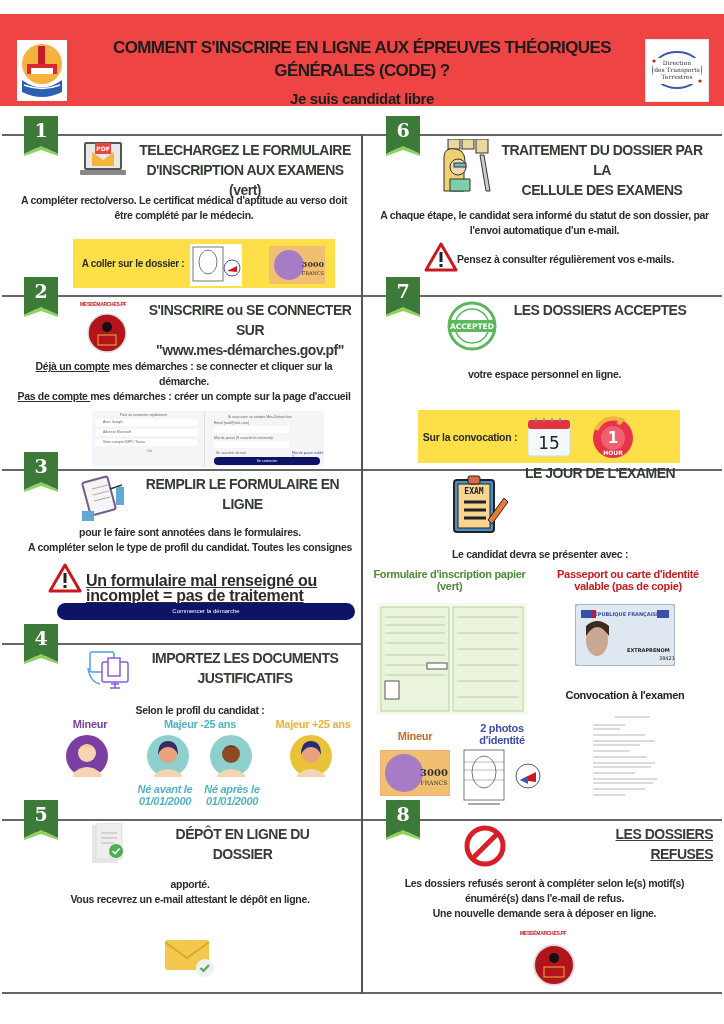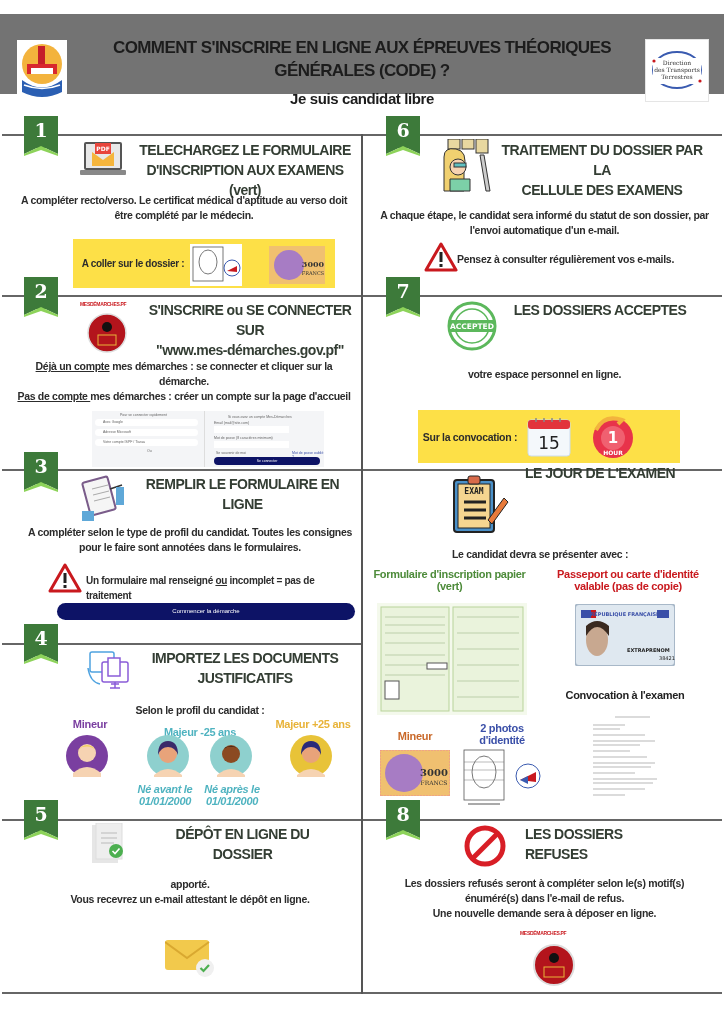--- a/index.html
+++ b/index.html
@@ -1,20 +1,20 @@
 <!DOCTYPE html>
 <html><head>
 <meta charset="utf-8">
 <style>
   * { box-sizing: border-box; margin: 0; padding: 0; }
   body { width: 724px; height: 1024px; background: #ffffff; position: relative; overflow: hidden;
          font-family: "Liberation Sans", "DejaVu Sans", sans-serif; color: #2f3b2f; }
 
   
-  .header { position: absolute; left: 0; top: 14px; width: 724px; height: 80px; background: #737373; }
+  .header { position: absolute; left: 0; top: 14px; width: 724px; height: 92px; background: #ef4444; }
   .logo-left { position: absolute; left: 17px; top: 26px; width: 50px; height: 61px; background: #fff; }
   .logo-right { position: absolute; left: 645px; top: 25px; width: 64px; height: 63px; background: #fff; border: 1px solid #e5e5e5; }
   .title { position: absolute; left: 100px; top: 22px; width: 524px; text-align: center; font-weight: bold;
            font-size: 17px; line-height: 23px; color: #1c1c1c; letter-spacing: -0.6px; }
   .subtitle { position: absolute; left: 100px; top: 76px; width: 524px; text-align: center; font-weight: bold;
               font-size: 15px; color: #1c1c1c; letter-spacing: -0.4px; }
 
   
   .hline { position: absolute; height: 2px; background: #666; }
   .vline { position: absolute; width: 2px; background: #555; }
@@ -176,31 +176,31 @@
   <svg width="46" height="48" viewBox="0 0 46 48">
       <rect x="6" y="4" width="26" height="34" rx="2" fill="#f5f5f5" stroke="#7a5c8a" stroke-width="2" transform="rotate(-15 19 21)"></rect>
       <path d="M12 14 L28 10 M13 20 L29 16 M14 26 L30 22" stroke="#aaa" stroke-width="1"></path>
       <path d="M30 14 L42 10" stroke="#333" stroke-width="1.5"></path>
       <rect x="36" y="12" width="8" height="18" fill="#5fa8d8"></rect>
       <rect x="2" y="36" width="12" height="10" fill="#5fa8d8"></rect>
     </svg>
 </div>
 <div class="sec-title" style="left:130px; top:474px; width:225px;">REMPLIR LE FORMULAIRE EN LIGNE</div>
 <div class="txt" style="left:20px; top:525px; width:340px;">
+  <div>pour le faire sont annotées dans le formulaires.</div>
   <div>A compléter selon le type de profil du candidat. Toutes les consignes</div>
-  <div>pour le faire sont annotées dans le formulaires.</div>
 </div>
 <div class="icon" style="left:48px; top:563px;">
   <svg width="34" height="30" viewBox="0 0 34 30">
       <path d="M17 2 L32 28 L2 28 Z" fill="#fff" stroke="#c9191e" stroke-width="3" stroke-linejoin="round"></path>
       <rect x="15.5" y="10" width="3" height="10" fill="#222"></rect>
       <rect x="15.5" y="22" width="3" height="3" fill="#222"></rect>
     </svg>
 </div>
-<div class="txt" style="left:86px; top:573px; width:275px; text-align:left; font-size:10px;">
+<div class="txt" style="left:86px; top:573px; width:275px; text-align:left; font-size:16px;text-decoration:underline;">
   <span>Un formulaire mal renseigné </span><span class="u">ou</span><span> incomplet = pas de traitement</span>
 </div>
 <div class="btn-dark" style="left:57px; top:603px; width:298px; height:17px;">Commencer la démarche</div>
 
 <div class="ribbon" style="left:24px; top:624px;">
   <div class="body"></div>
   <svg width="34" height="18" viewBox="0 0 34 18">
       <path d="M0 0 L34 0 L34 16 L17 8 L0 16 Z" fill="#3d7a3a"></path>
       <path d="M0 16 L17 8 L34 16 L34 18 L17 12 L0 18 Z" fill="#8dd35a"></path>
     </svg>
@@ -214,21 +214,21 @@
       <path d="M25 36 L33 36 M29 34 L29 40 M24 40 L34 40" stroke="#8a5cd8" stroke-width="1.5"></path>
       <path d="M2 20 Q4 34 14 36" stroke="#4fa3e0" stroke-width="1.5" fill="none"></path>
     </svg>
 </div>
 <div class="sec-title" style="left:140px; top:648px; width:210px;">
   <div>IMPORTEZ LES DOCUMENTS</div>
   <div>JUSTIFICATIFS</div>
 </div>
 <div class="txt" style="left:110px; top:703px; width:180px;">Selon le profil du candidat :</div>
 <div class="lbl" style="left:60px; top:718px; width:60px; color:#7a3fa0;">Mineur</div>
-<div class="lbl" style="left:145px; top:718px; width:110px; color:#4fb3c0;margin-top:8px;">Majeur -25 ans</div>
+<div class="lbl" style="left:145px; top:718px; width:110px; color:#4fb3c0;">Majeur -25 ans</div>
 <div class="lbl" style="left:268px; top:718px; width:90px; color:#e8b338;">Majeur +25 ans</div>
 
 <div class="icon" style="left:64px; top:735px;">
   <svg width="46" height="42" viewBox="0 0 46 42">
       <circle cx="23" cy="21" r="21" fill="#7a3fa0"></circle>
       <circle cx="23" cy="18" r="9" fill="#f6d3b2"></circle>
       <path d="M13 16 Q23 4 33 16 Q28 10 18 12 Z" fill="#f2cf5b"></path>
       <path d="M9 38 Q23 26 37 38 L37 42 L9 42 Z" fill="#f6d3b2"></path>
     </svg>
 </div>
@@ -460,21 +460,21 @@
       <path d="M0 16 L17 8 L34 16 L34 18 L17 12 L0 18 Z" fill="#8dd35a"></path>
     </svg>
   <div class="num">8</div>
 </div>
 <div class="icon" style="left:463px; top:824px;">
   <svg width="44" height="44" viewBox="0 0 44 44">
       <circle cx="22" cy="22" r="18" fill="#fff" stroke="#d81e26" stroke-width="5"></circle>
       <path d="M10 34 L34 10" stroke="#d81e26" stroke-width="5"></path>
     </svg>
 </div>
-<div class="sec-title" style="left:525px; top:824px; width:160px; text-align:left;">LES DOSSIERS REFUSES</div>
+<div class="sec-title" style="left:553px; top:824px; width:160px; text-align:right;text-decoration:underline;">LES DOSSIERS REFUSES</div>
 <div class="txt" style="left:367px; top:876px; width:355px;">
   <div>Les dossiers refusés seront à compléter selon le(s) motif(s)</div>
   <div>énuméré(s) dans l'e-mail de refus.</div>
   <div>Une nouvelle demande sera à déposer en ligne.</div>
 </div>
 <div class="lbl" style="left:520px; top:930px; width:60px; font-size:5px; color:#c9191e; text-align:left;">MESDÉMARCHES.PF</div>
 <div class="icon" style="left:532px; top:943px;">
   <svg width="44" height="44" viewBox="0 0 44 44">
       <circle cx="22" cy="22" r="20" fill="#b3141c" stroke="#ddd" stroke-width="2"></circle>
       <circle cx="22" cy="15" r="5" fill="#111"></circle>

